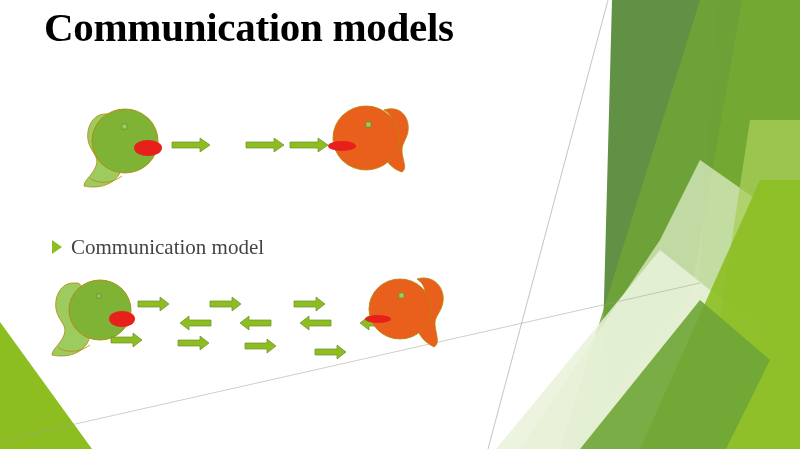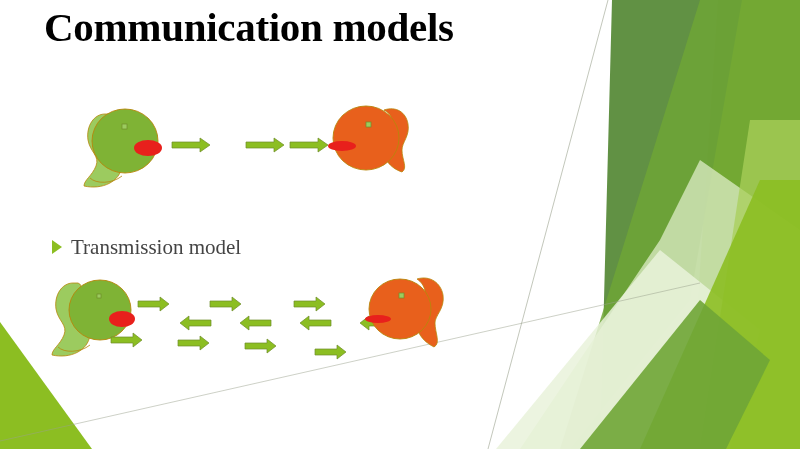--- a/index.html
+++ b/index.html
@@ -129,21 +129,21 @@
     <g>
       <path d="M334,12 C346,8 356,14 358,26 C360,38 352,44 352,52 C352,62 358,70 352,74 C340,70 332,60 334,48 C336,36 344,30 342,22 C341,16 337,14 334,12 Z" fill="#E8601C" stroke="#B8860B" stroke-width="0.8"></path>
       <ellipse cx="316" cy="40" rx="33" ry="32" fill="#E8601C" stroke="#B8860B" stroke-width="0.9"></ellipse>
       <rect x="316" y="24" width="5" height="5" fill="#9CCB5F" stroke="#6E8C2A" stroke-width="0.7"></rect>
       <ellipse cx="292" cy="48" rx="14" ry="5" fill="#E8201C"></ellipse>
     </g>
   </svg>
 
   <div class="bullet-row b2">
     <span class="bullet-marker"></span>
-    <span class="bullet-text">Transmission model</span>
+    <span class="bullet-text">Communication model</span>
   </div>
 
   <svg class="diagram d2" viewBox="0 0 420 95" xmlns="http://www.w3.org/2000/svg">
 
     <g>
       <path d="M28,8 C17,8 9,20 11,34 C13,46 23,50 19,60 C15,70 7,74 7,80 C25,84 43,76 45,60 C47,44 35,38 35,28 C35,18 39,10 33,8 Z" fill="#9CCB5F" stroke="#B8860B" stroke-width="0.8"></path>
       <path d="M13,72 C19,78 35,78 45,70" fill="none" stroke="#B8860B" stroke-width="0.8"></path>
       <ellipse cx="55" cy="35" rx="31" ry="30" fill="#7FB335" stroke="#B8860B" stroke-width="0.9"></ellipse>
       <rect x="52" y="19" width="4" height="4" fill="#9CCB5F" stroke="#6E8C2A" stroke-width="0.7"></rect>
       <ellipse cx="77" cy="44" rx="13" ry="8" fill="#E8201C"></ellipse>

